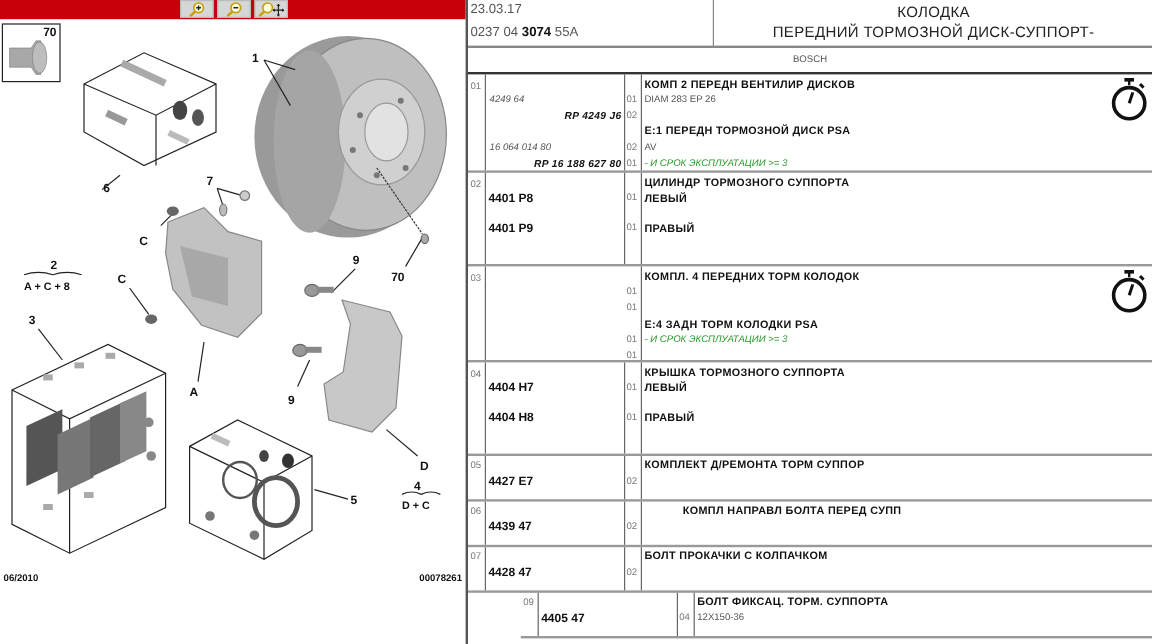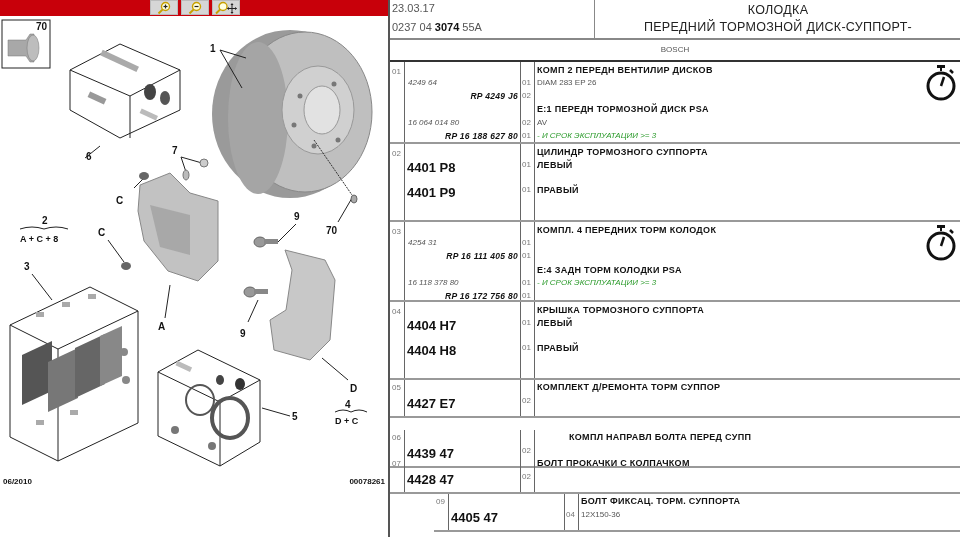--- a/index.html
+++ b/index.html
@@ -29,21 +29,21 @@
 
   .row { position: absolute; left: 0; width: 570px; border-bottom: 2px solid #999; }
   .col-num { position: absolute; left: 0; top: 0; width: 15px; height: 100%; border-right: 1px solid #666; }
   .col-ref { position: absolute; left: 15px; top: 0; width: 116px; height: 100%; border-right: 1px solid #666; }
   .col-qty { position: absolute; left: 131px; top: 0; width: 14px; height: 100%; border-right: 1px solid #666; }
   .col-desc { position: absolute; left: 145px; top: 0; width: 425px; height: 100%; }
 
   .num { position: absolute; left: 2px; font-size: 8px; color: #777; }
   .ref-ital { position: absolute; left: 3px; font-size: 8px; color: #555; font-style: italic; }
   .ref-bold-ital { position: absolute; right: 2px; font-size: 8.5px; color: #111; font-style: italic; font-weight: bold; letter-spacing: 0.3px; }
-  .ref-bold { position: absolute; left: 2px; font-size: 13px; color: #111; font-weight: bold; }
+  .ref-bold { position: absolute; left: 2px; font-size: 10px; color: #111; font-weight: bold; }
   .qty { position: absolute; left: 1px; font-size: 8px; color: #777; }
   .desc-bold { position: absolute; left: 2px; font-size: 9px; color: #111; font-weight: bold; letter-spacing: 0.3px; white-space: nowrap; }
   .desc-plain { position: absolute; left: 2px; font-size: 8px; color: #555; }
   .desc-green { position: absolute; left: 2px; font-size: 8px; color: #2a9a2a; font-style: italic; }
   .timer { position: absolute; right: 2px; }
 </style>
 </head>
 <body>
 
 <div class="root">
@@ -261,26 +261,20 @@
         <span class="desc-bold" style="top:3px;">ЦИЛИНДР ТОРМОЗНОГО СУППОРТА</span>
         <span class="desc-bold" style="top:16px;">ЛЕВЫЙ</span>
         <span class="desc-bold" style="top:41px;">ПРАВЫЙ</span>
       </div>
     </div>
 
     <div class="row" style="top:222px;height:80px;">
       <div class="col-num">
           <span class="num" style="top:5px;">03</span>
         </div>
-      <div class="col-ref">
-        <span class="ref-ital" style="top:16px;">4254 31</span>
-        <span class="ref-bold-ital" style="top:29px;">RP 16 111 405 80</span>
-        <span class="ref-ital" style="top:56px;">16 118 378 80</span>
-        <span class="ref-bold-ital" style="top:69px;">RP 16 172 756 80</span>
-      </div>
       <div class="col-qty">
         <span class="qty" style="top:16px;">01</span>
         <span class="qty" style="top:29px;">01</span>
         <span class="qty" style="top:56px;">01</span>
         <span class="qty" style="top:69px;">01</span>
       </div>
       <div class="col-desc">
         <span class="desc-bold" style="top:3px;">КОМПЛ. 4 ПЕРЕДНИХ ТОРМ КОЛОДОК</span>
         <span class="desc-bold" style="top:43px;">E:4 ЗАДН ТОРМ КОЛОДКИ PSA</span>
         <span class="desc-green" style="top:56px;">- И СРОК ЭКСПЛУАТАЦИИ &gt;= 3</span>
@@ -321,21 +315,21 @@
           <span class="ref-bold" style="top:16px;">4427 E7</span>
         </div>
       <div class="col-qty">
           <span class="qty" style="top:16px;">02</span>
         </div>
       <div class="col-desc">
           <span class="desc-bold" style="top:2px;">КОМПЛЕКТ Д/РЕМОНТА ТОРМ СУППОР</span>
         </div>
     </div>
 
-    <div class="row" style="top:430px;height:38px;">
+    <div class="row" style="top:418px;height:38px;">
       <div class="col-num">
           <span class="num" style="top:3px;">06</span>
         </div>
       <div class="col-ref">
           <span class="ref-bold" style="top:16px;">4439 47</span>
         </div>
       <div class="col-qty">
           <span class="qty" style="top:16px;">02</span>
         </div>
       <div class="col-desc">

